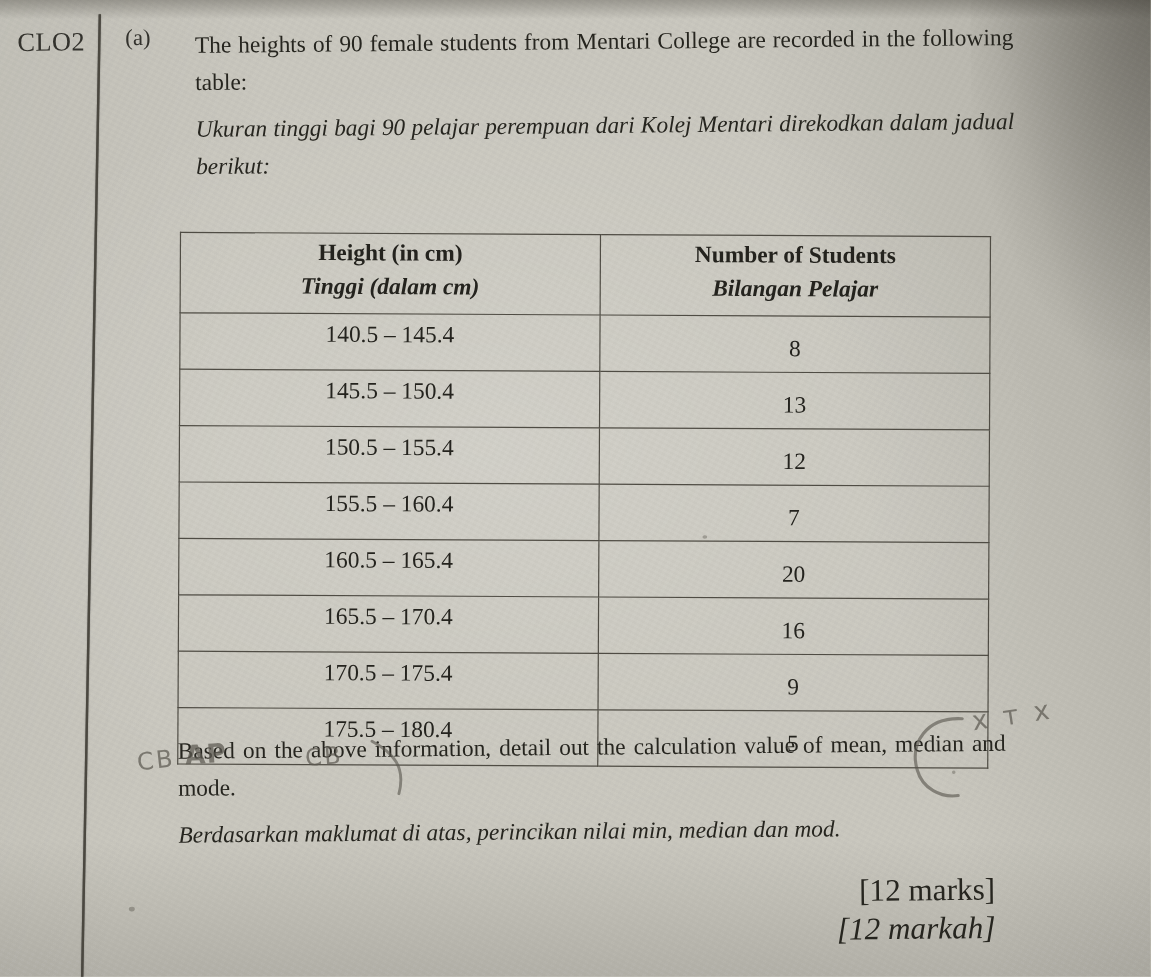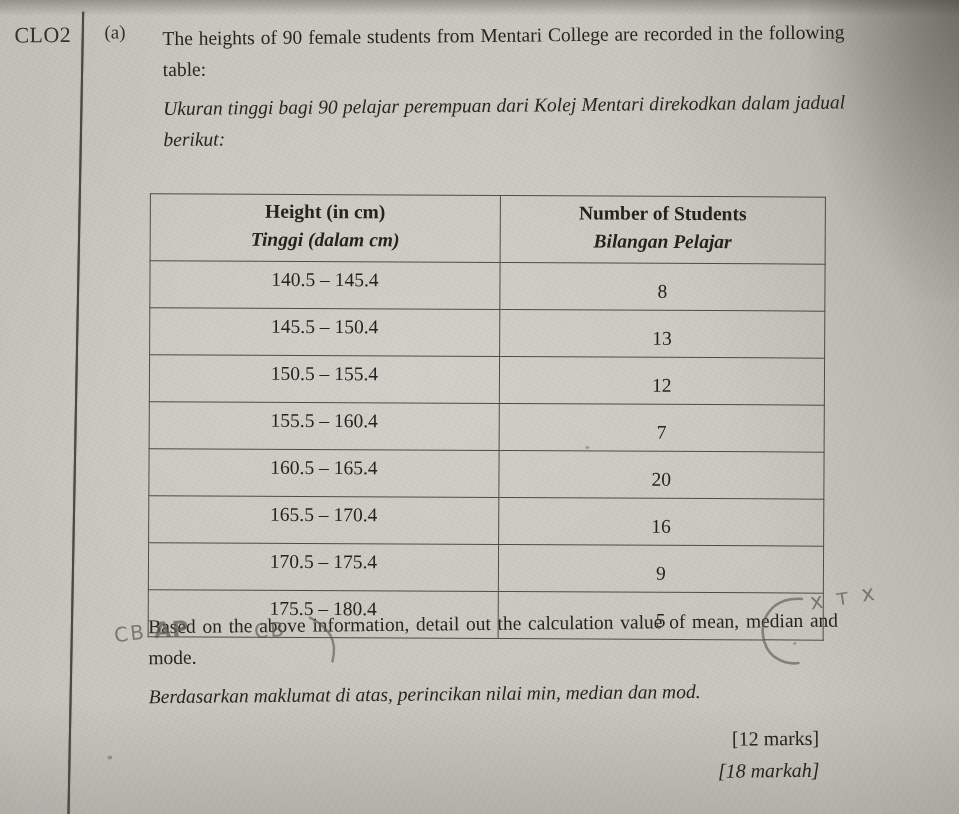--- a/index.html
+++ b/index.html
@@ -125,22 +125,22 @@
   .cell-range { font-size: 19.5px; }
   .cell-count { font-size: 19.5px; }
 
   
   tr.r td.c-range { position: relative; top: -5px; }
   tr.r td.c-count { position: relative; top: 5px; }
 
   
   .marks {
     position: absolute;
-    right: 143px;
-    font-size: 20px;
+    right: 133px;
+    font-size: 26px;
     color: #26251f;
   }
   .marks.my { font-style: italic; }
 
   
   .pencil {
     position: absolute;
     color: #5d5a52;
     opacity: 0.72;
     font-family: "DejaVu Sans", sans-serif;
@@ -231,21 +231,21 @@
         </tr>
       </tbody>
     </table>
   </div>
 
   <div class="para en" style="left:146px; top:608px; width:690px;">Based on the above information, detail out the calculation value of mean, median and mode.</div>
 
   <div class="para my" style="left:146px; top:678px; width:690px;">Berdasarkan maklumat di atas, perincikan nilai min, median dan mod.</div>
 
   <div class="marks" style="top:730px;">[12 marks]</div>
-  <div class="marks my" style="top:762px;">[18 markah]</div>
+  <div class="marks my" style="top:762px;">[12 markah]</div>
 
   <div class="pencil" id="hw-cb1">CB</div>
   <div class="pencil" id="hw-ap">AP</div>
   <div class="pencil" id="hw-cb2">CB</div>
   <div class="pencil" id="hw-xtx">х т х</div>
 
   <svg class="hw-svg" id="hw-bracket" width="70" height="70" viewBox="0 0 70 70">
     <path d="M8 4 C 26 14, 36 26, 30 48" fill="none" stroke="#5a574f" stroke-width="2.4" stroke-linecap="round"></path>
   </svg>
 

